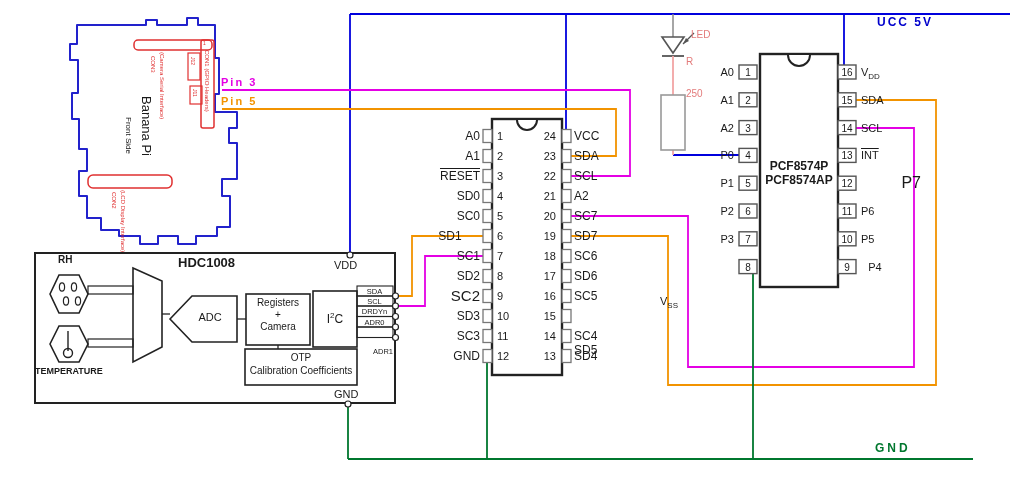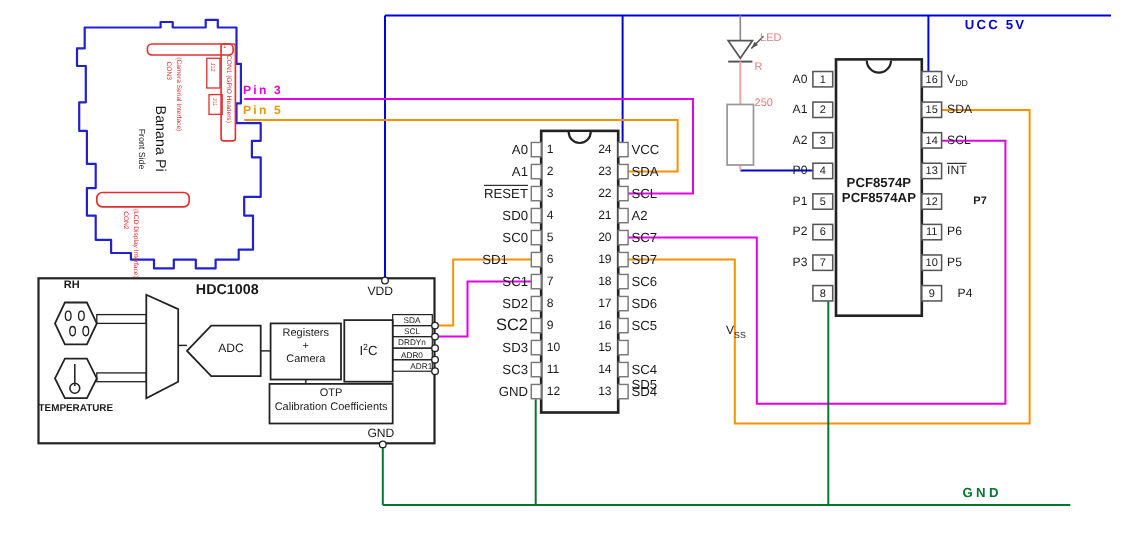--- a/index.html
+++ b/index.html
@@ -192,21 +192,21 @@
 <span class="lbl" style="left:246px;top:322px;width:64px;text-align:center;font-size:10px;">Camera</span>
 <span class="lbl" style="left:313px;top:312px;width:44px;text-align:center;font-size:12px;"><span>I</span><sup class="i2">2</sup><span>C</span></span>
 <span class="lbl" style="left:245px;top:353px;width:112px;text-align:center;font-size:10px;">OTP</span>
 <span class="lbl" style="left:245px;top:366px;width:112px;text-align:center;font-size:10px;">Calibration Coefficients</span>
 <span class="lbl" style="left:334px;top:260px;font-size:11px;">VDD</span>
 <span class="lbl" style="left:334px;top:389px;font-size:11px;">GND</span>
 <span class="lbl" style="left:357px;top:287.5px;width:35px;text-align:center;font-size:7.5px;">SDA</span>
 <span class="lbl" style="left:357px;top:297.5px;width:35px;text-align:center;font-size:7.5px;">SCL</span>
 <span class="lbl" style="left:357px;top:308px;width:35px;text-align:center;font-size:7.5px;">DRDYn</span>
 <span class="lbl" style="left:357px;top:318.5px;width:35px;text-align:center;font-size:7.5px;">ADR0</span>
-<span class="lbl" style="left:357px;top:329px;width:52px;text-align:center;font-size:7.5px;">ADR1</span>
+<span class="lbl" style="left:357px;top:348px;width:52px;text-align:center;font-size:7.5px;">ADR1</span>
 
 <span class="lbl bold" style="left:760px;top:160px;width:78px;text-align:center;font-size:12px;">PCF8574P</span>
 <span class="lbl bold" style="left:760px;top:174px;width:78px;text-align:center;font-size:12px;">PCF8574AP</span>
 
 <div id="pinLayer">
       <span class="pinlbl" style="left: 420px; top: 128px; width: 60px; text-align: right; font-size: 12px;"><span>A0</span></span>
       <span class="pinlbl" style="left: 497px; top: 128px; width: 22px; text-align: left; font-size: 11px;"><span>1</span></span>
       <span class="pinlbl" style="left: 420px; top: 148px; width: 60px; text-align: right; font-size: 12px;"><span>A1</span></span>
       <span class="pinlbl" style="left: 497px; top: 148px; width: 22px; text-align: left; font-size: 11px;"><span>2</span></span>
       <span class="pinlbl" style="left: 420px; top: 168px; width: 60px; text-align: right; font-size: 12px;"><span class="ov">RESET</span></span>
@@ -270,23 +270,23 @@
       <span class="pinlbl" style="left: 660px; top: 258.6px; width: 74px; text-align: left; font-size: 11px; margin-top: 34px;"><span>V</span><sub class="ss">SS</sub></span>
       <span class="pinlbl" style="left: 739px; top: 259.6px; width: 18px; text-align: center; font-size: 10px;"><span>8</span></span>
       <span class="pinlbl" style="left: 861px; top: 64px; width: 60px; text-align: left; font-size: 11px;"><span>V</span><sub class="ss">DD</sub></span>
       <span class="pinlbl" style="left: 838px; top: 65px; width: 18px; text-align: center; font-size: 10px;"><span>16</span></span>
       <span class="pinlbl" style="left: 861px; top: 91.8px; width: 60px; text-align: left; font-size: 11px;"><span>SDA</span></span>
       <span class="pinlbl" style="left: 838px; top: 92.8px; width: 18px; text-align: center; font-size: 10px;"><span>15</span></span>
       <span class="pinlbl" style="left: 861px; top: 119.6px; width: 60px; text-align: left; font-size: 11px;"><span>SCL</span></span>
       <span class="pinlbl" style="left: 838px; top: 120.6px; width: 18px; text-align: center; font-size: 10px;"><span>14</span></span>
       <span class="pinlbl" style="left: 861px; top: 147.4px; width: 60px; text-align: left; font-size: 11px;"><span class="ov">INT</span></span>
       <span class="pinlbl" style="left: 838px; top: 148.4px; width: 18px; text-align: center; font-size: 10px;"><span>13</span></span>
-      <span class="pinlbl" style="left: 861px; top: 175.2px; width: 60px; text-align: center; font-size: 10px; font-weight: bold;"><span>P7</span></span>
+      <span class="pinlbl" style="left: 861px; top: 175.2px; width: 60px; text-align: right; font-size: 16px;"><span>P7</span></span>
       <span class="pinlbl" style="left: 838px; top: 176.2px; width: 18px; text-align: center; font-size: 10px;"><span>12</span></span>
       <span class="pinlbl" style="left: 861px; top: 203px; width: 60px; text-align: left; font-size: 11px;"><span>P6</span></span>
       <span class="pinlbl" style="left: 838px; top: 204px; width: 18px; text-align: center; font-size: 10px;"><span>11</span></span>
       <span class="pinlbl" style="left: 861px; top: 230.8px; width: 60px; text-align: left; font-size: 11px;"><span>P5</span></span>
       <span class="pinlbl" style="left: 838px; top: 231.8px; width: 18px; text-align: center; font-size: 10px;"><span>10</span></span>
-      <span class="pinlbl" style="left: 824px; top: 258.6px; width: 60px; text-align: right; font-size: 11px;"><span>P4</span></span>
+      <span class="pinlbl" style="left: 845px; top: 258.6px; width: 60px; text-align: center; font-size: 11px;"><span>P4</span></span>
       <span class="pinlbl" style="left: 838px; top: 259.6px; width: 18px; text-align: center; font-size: 10px;"><span>9</span></span>
     </div>
 
 </div>
 
 </body></html>

